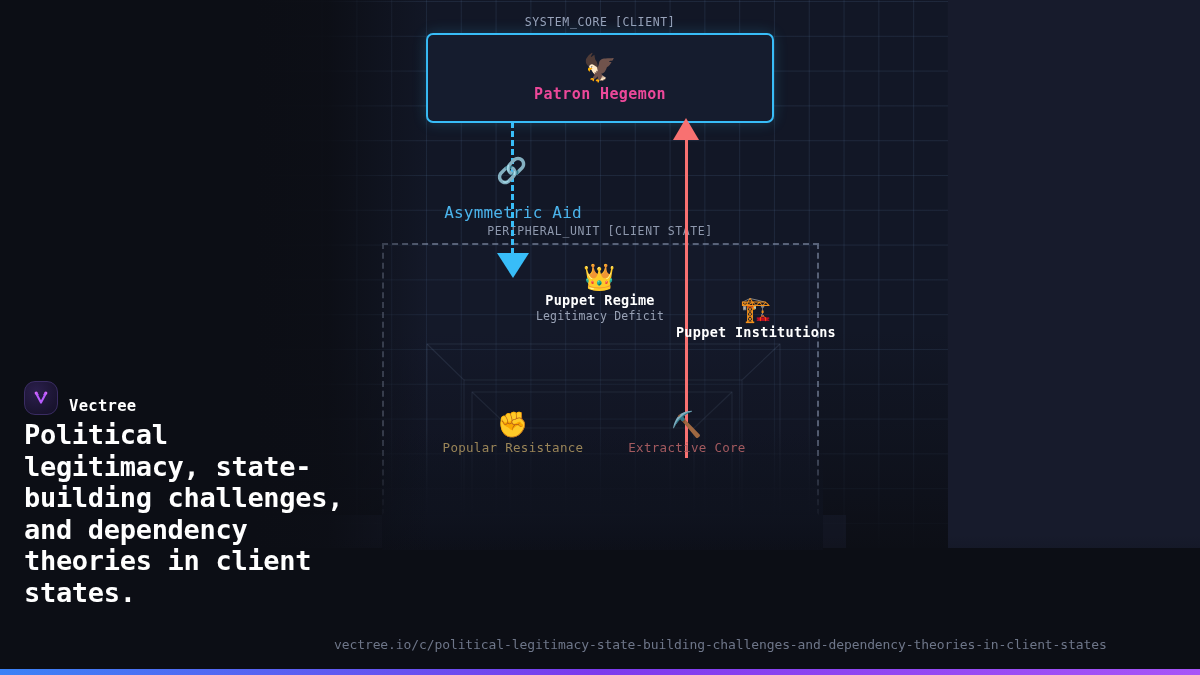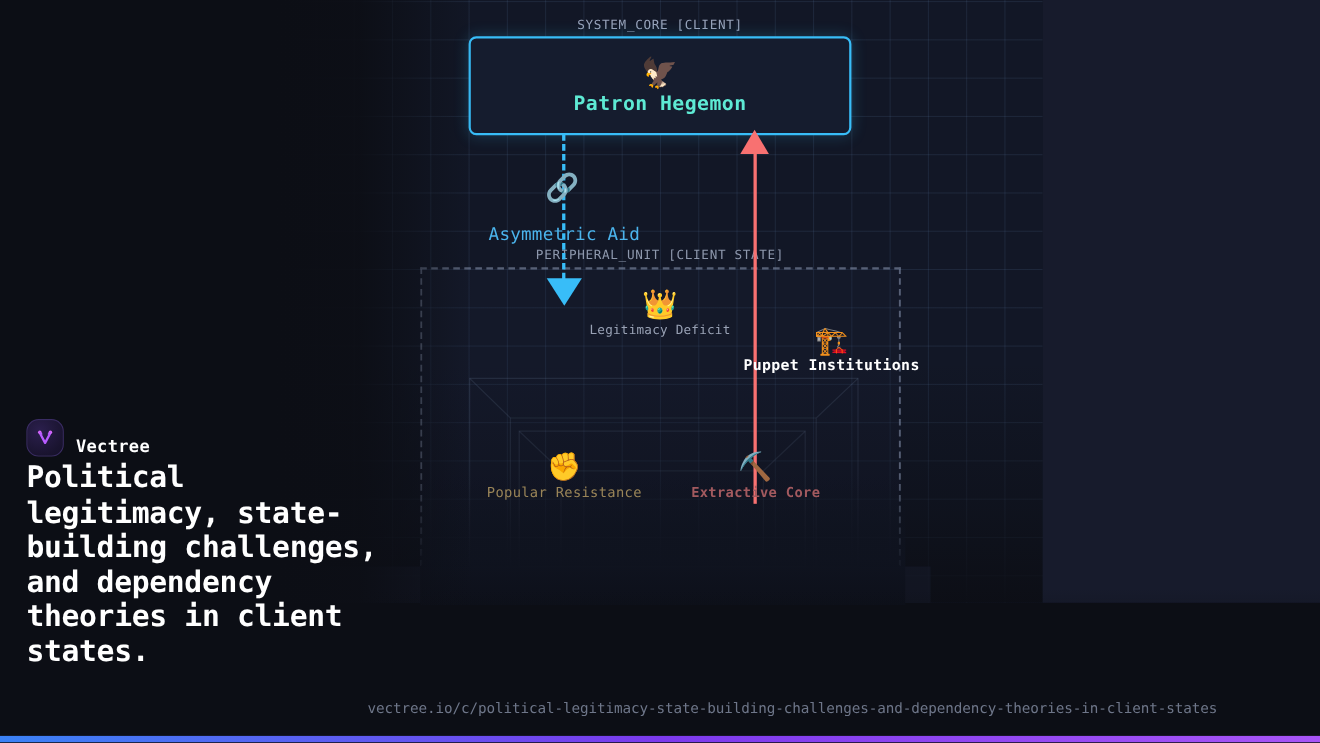--- a/index.html
+++ b/index.html
@@ -85,21 +85,21 @@
     border:2.5px solid #38bdf8;
     border-radius:7px;
     background:#151c2e;
     box-shadow:0 0 14px rgba(56,189,248,0.22);
     display:flex; flex-direction:column;
     align-items:center; justify-content:center;
     gap:2px;
   }
   #hegemon-node .node-emoji { font-size:27px; line-height:30px; }
   #hegemon-node .node-title {
-    font-size:18px; font-weight:bold; color:#5eead4; letter-spacing:0.4px;
+    font-size:15px; font-weight:bold; color:#ec4899; letter-spacing:0.4px;
   }
 
   
   #edge-blue {
     position:absolute;
     left:511px; top:122px; width:0; height:150px;
     border-left:3px dashed #38bdf8;
   }
   #edge-blue-head {
     position:absolute;
@@ -149,21 +149,21 @@
   #node-frail { left:646px; top:296px; width:220px; }
   #node-frail .leaf-emoji { font-size:25px; line-height:28px; }
   #node-frail .leaf-title { color:#ffffff; }
 
   #node-resistance { left:413px; top:410px; width:200px; }
   #node-resistance .leaf-emoji { font-size:25px; line-height:30px; }
   #node-resistance .leaf-title { color:#9a8558; font-weight:normal; font-size:12.5px; }
 
   #node-extractive { left:587px; top:410px; width:200px; }
   #node-extractive .leaf-emoji { font-size:25px; line-height:30px; }
-  #node-extractive .leaf-title { color:#a35a5f; font-weight:bold; font-size:12.5px; }
+  #node-extractive .leaf-title { color:#a35a5f; font-weight:normal; font-size:12.5px; }
 
   
   #left-scrim {
     position:absolute; left:0; top:0; width:430px; height:675px;
     background:linear-gradient(to right, #0c0e15 0%, #0c0e15 58%, rgba(12,14,21,0.92) 76%, rgba(12,14,21,0.0) 100%);
     pointer-events:none;
   }
   #bottom-scrim {
     position:absolute; left:0; bottom:0; width:1200px; height:140px;
     background:linear-gradient(to top, #0c0e15 0%, rgba(12,14,21,0.92) 45%, rgba(12,14,21,0.0) 100%);
@@ -243,20 +243,21 @@
   <div id="edge-blue"></div>
   <div id="edge-blue-head"></div>
   <div id="edge-blue-icon">🔗</div>
   <div id="edge-blue-text">Asymmetric Aid</div>
 
   <div id="edge-red"></div>
   <div id="edge-red-head"></div>
 
   <div class="leaf" id="node-puppet">
     <span class="leaf-emoji">👑</span>
+    <div class="leaf-title">Puppet Regime</div>
     <div class="leaf-sub">Legitimacy Deficit</div>
   </div>
 
   <div class="leaf" id="node-frail">
     <span class="leaf-emoji">🏗️</span>
     <div class="leaf-title">Puppet Institutions</div>
   </div>
 
   <div class="leaf" id="node-resistance">
     <span class="leaf-emoji">✊</span>

